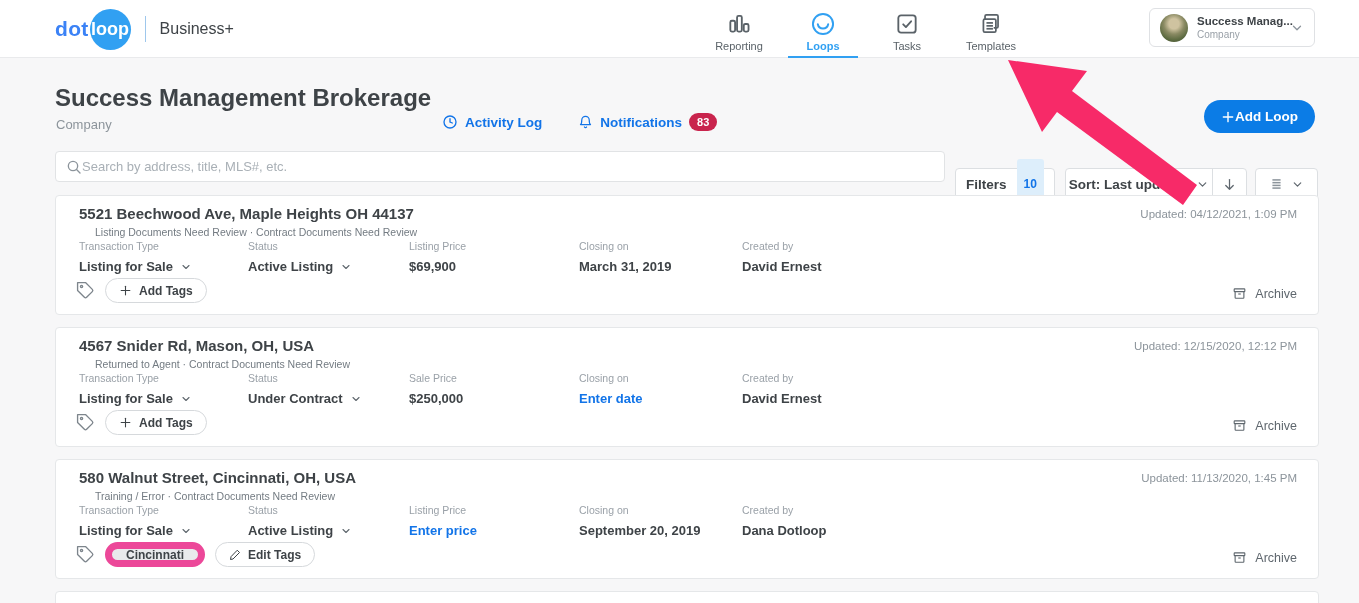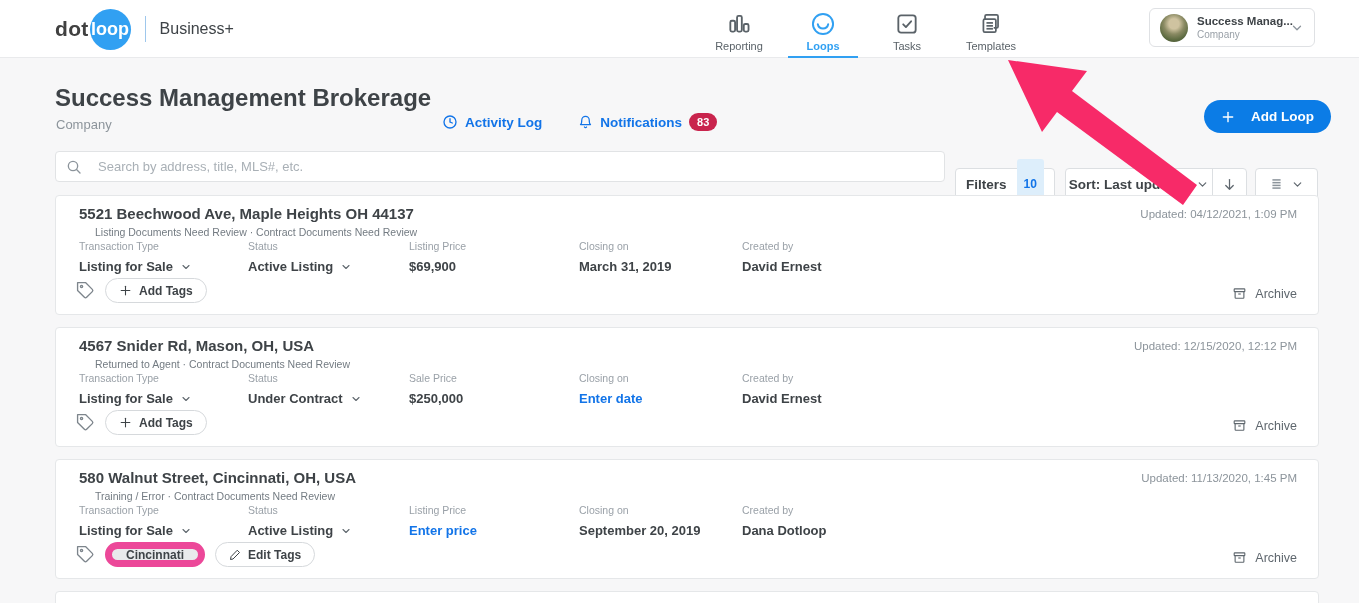--- a/index.html
+++ b/index.html
@@ -2,21 +2,21 @@
 <html><head>
 <meta charset="utf-8">
 <style>
   * { margin:0; padding:0; box-sizing:border-box; }
   html,body { width:1359px; height:603px; overflow:hidden; }
   body { position:relative; background:#f7f7f8; font-family:"Liberation Sans", sans-serif; color:#3e4347; }
 
   
   .topbar { position:absolute; top:0; left:0; width:1359px; height:58px; background:#fff; border-bottom:1px solid #e9eaec; z-index:5; }
   .logo { position:absolute; left:55px; top:0; height:58px; display:flex; align-items:center; }
-  .logo-dot { color:#404040; font-size:21px; font-weight:bold; letter-spacing:.3px; }
+  .logo-dot { color:#3b82f6; font-size:21px; font-weight:bold; letter-spacing:.3px; }
   .logo-circle { width:41px; height:41px; margin-left:1px; background:#31a0f2; border-radius:50%; color:#fff; display:flex; align-items:center; justify-content:center; font-size:18px; font-weight:bold; }
   .logo-divider { width:1px; height:26px; background:#9ec7ec; margin:0 14px; }
   .plan { font-size:16px; font-weight:400; color:#3e4347; }
 
   .nav { position:absolute; left:697px; top:0; height:58px; display:flex; }
   .nav-item { width:84px; height:58px; display:flex; flex-direction:column; align-items:center; justify-content:center; gap:3px; padding-top:4px; position:relative; cursor:pointer; }
   .nav-label { font-size:11px; color:#5a6268; }
   .nav-item.active .nav-label { color:#31a0f2; font-weight:bold; }
   .nav-item.active::after { content:""; position:absolute; bottom:0; left:7px; right:7px; height:2px; background:#31a0f2; }
 
@@ -26,24 +26,24 @@
   .account-text { flex:1; min-width:0; }
   .account-name { font-size:11.5px; font-weight:bold; color:#3e4347; white-space:nowrap; }
   .account-type { font-size:10px; color:#9aa1a8; margin-top:2px; }
 
   
   .page-title { position:absolute; left:55px; top:84px; font-size:24px; font-weight:bold; color:#3e4347; }
   .page-subtitle { position:absolute; left:56px; top:117px; font-size:13px; color:#8c949b; }
   .header-links { position:absolute; left:442px; top:113px; display:flex; gap:36px; align-items:center; }
   .hlink { display:flex; align-items:center; gap:7px; color:#1274e8; font-size:13.5px; font-weight:bold; cursor:pointer; }
   .notif-badge { background:#c9244d; color:#fff; border-radius:10px; font-size:11px; font-weight:bold; padding:3px 8px; }
-  .add-loop { position:absolute; left:1204px; top:100px; height:33px; border-radius:17px; background:#0b7ce6; border:none; color:#fff; font-size:13.5px; font-weight:bold; display:flex; align-items:center; gap:16px; padding:0 17px; cursor:pointer; font-family:inherit; }
+  .add-loop { position:absolute; left:1204px; top:100px; height:33px; border-radius:17px; background:#0b7ce6; border:none; color:#fff; font-size:13.5px; font-weight:bold; display:flex; align-items:center; gap:0; padding:0 17px; cursor:pointer; font-family:inherit; }
 
   
-  .search { position:absolute; left:55px; top:151px; width:890px; height:31px; background:#fff; border:1px solid #e1e3e5; border-radius:4px; display:flex; align-items:center; padding:0 10px; gap:16px; }
+  .search { position:absolute; left:55px; top:151px; width:890px; height:31px; background:#fff; border:1px solid #e1e3e5; border-radius:4px; display:flex; align-items:center; padding:0 10px; gap:0; }
   .search input { border:none; outline:none; flex:1; font-size:13px; color:#3e4347; font-family:inherit; background:transparent; }
   .search input::placeholder { color:#a9b0b6; }
   .tbtn { position:absolute; top:168px; height:32px; background:#fff; border:1px solid #dcdfe2; border-radius:4px; display:flex; align-items:center; justify-content:center; font-size:13.5px; font-weight:600; color:#3e4347; cursor:pointer; }
   .filters-btn { left:955px; width:100px; gap:10px; }
   .filters-badge { background:#ddeefb; color:#1274e8; border-radius:3px; font-size:12px; font-weight:bold; padding:18px 7px; }
   .sort-group { left:1065px; width:182px; padding:0; }
   .sort-main { flex:1; height:100%; display:flex; align-items:center; justify-content:center; gap:8px; border-right:1px solid #dcdfe2; }
   .sort-dir { width:33px; height:100%; display:flex; align-items:center; justify-content:center; }
   .view-btn { left:1255px; width:63px; gap:7px; }
 

